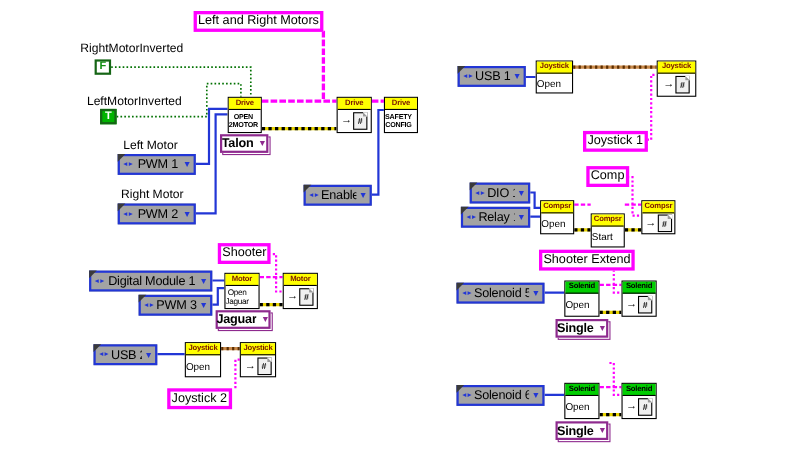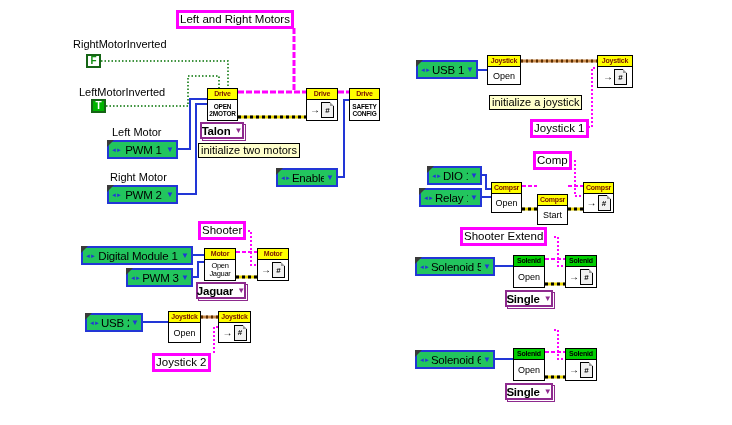--- a/index.html
+++ b/index.html
@@ -21,40 +21,40 @@
   .ftext{font-size:11px;line-height:12px;white-space:nowrap;}
   .plabel{font-size:11.5px;line-height:13px;border:3px solid #FF00FF;background:#fff;
           padding:0 1px;white-space:nowrap;font-weight:normal;}
   .note{font-size:11px;line-height:13px;border:1px solid #000;background:#FFFFCC;
         padding:0 2px;white-space:nowrap;}
   .bool{width:15px;height:14px;border:2px solid #156515;display:flex;align-items:center;
         justify-content:center;font-size:10px;font-weight:bold;line-height:10px;}
   .bool.f{background:#fff;color:#129012;}
   .bool.t{background:#00B400;color:#fff;}
 
-  .io{border:2px solid #2236D6;background:#22c55e;height:19px;display:flex;align-items:center;
+  .io{border:2px solid #2236D6;background:#a3a3a3;height:19px;display:flex;align-items:center;
       padding:0 2px;gap:2px;}
   .io .fold{position:absolute;left:-2px;top:-2px;width:0;height:0;
             border-top:7px solid #3A3A3A;border-right:7px solid transparent;}
   .iog{color:#2236D6;font-size:6px;letter-spacing:-1px;line-height:6px;}
   .io-text{flex:1;text-align:center;font-size:11.5px;white-space:nowrap;overflow:hidden;
            letter-spacing:-0.2px;}
   .dd{font-size:8px;line-height:8px;color:#2236D6;}
   .enum{border:2px solid #8E2A8E;background:#fff;height:17px;display:flex;align-items:center;
         justify-content:center;gap:4px;padding:0 2px;
         box-shadow:2px 2px 0 -1px #ffffff,2px 2px 0 0 #8E2A8E;}
   .enum .io-text{flex:none;font-weight:bold;}
   .enum .dd{color:#8E2A8E;}
 
   .blk{border:1px solid #000;background:#fff;display:flex;flex-direction:column;}
   .hdr{height:10px;line-height:10px;text-align:center;font-size:7px;font-weight:bold;
        border-bottom:1px solid #000;letter-spacing:-0.2px;}
   .hY{background:#FFFF00;color:#7A1500;}
   .hG{background:#00CE00;color:#000;}
-  .bdy{flex:1;display:flex;align-items:center;justify-content:center;}
+  .bdy{flex:1;display:flex;align-items:center;justify-content:flex-start;}
   .mini{font-size:6.5px;font-weight:bold;line-height:7.5px;white-space:pre-line;
         text-align:center;letter-spacing:-0.2px;}
   .mini2{font-size:7.5px;font-weight:normal;line-height:8.5px;white-space:pre-line;
          text-align:center;letter-spacing:-0.3px;}
   .norm{font-size:9px;line-height:10px;}
   .refbody{display:flex;align-items:center;justify-content:center;gap:1px;}
   .arrow{font-size:10px;line-height:10px;}
   .doc{position:relative;width:11px;height:14px;border:1px solid #000;background:#F0F0F0;
        display:flex;align-items:center;justify-content:center;font-size:8px;font-weight:bold;}
   .doc::after{content:"";position:absolute;top:-1px;right:-1px;width:0;height:0;
@@ -116,29 +116,27 @@
     <polyline class="eb" points="545,284 565,284"></polyline>
     <polyline class="ey" points="545,377 565,377"></polyline>
     <polyline class="eb" points="545,377 565,377"></polyline>
   </svg>
 
   <div class="abs plabel" style="left:176px;top:10px;">Left and Right Motors</div>
   <div class="abs plabel" style="left:198px;top:221px;">Shooter</div>
   <div class="abs plabel" style="left:152px;top:353px;">Joystick 2</div>
   <div class="abs plabel" style="left:530px;top:119px;">Joystick 1</div>
   <div class="abs plabel" style="left:533px;top:151px;">Comp</div>
-  <div class="abs plabel" style="left:460px;top:227px;">Shooter Extend</div>
+  <div class="abs plabel" style="left:490px;top:227px;">Shooter Extend</div>
 
   <div class="abs ftext" style="left:73px;top:38px;text-align:right;">RightMotorInverted</div>
   <div class="abs ftext" style="left:79px;top:86px;">LeftMotorInverted</div>
   <div class="abs ftext" style="left:112px;top:126px;">Left Motor</div>
   <div class="abs ftext" style="left:110px;top:171px;">Right Motor</div>
 
-  <div class="abs note" style="left:198px;top:143px;">initialize two motors</div>
-  <div class="abs note" style="left:489px;top:95px;">initialize a joystick</div>
 
   <div class="abs bool f" style="left:86px;top:54px;">F</div>
   <div class="abs bool t" style="left:91px;top:99px;">T</div>
 
   <div class="abs io" style="left:107px;top:140px;width:71px;">
     <span class="fold"></span>
     <span class="iog">◄►</span>
     <span class="io-text">PWM 1</span>
     <span class="dd">▼</span>
   </div>

